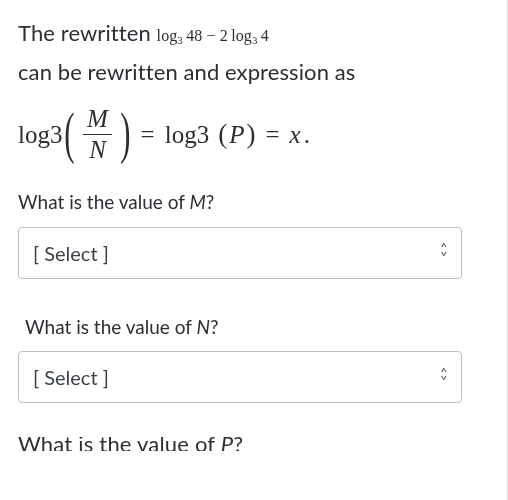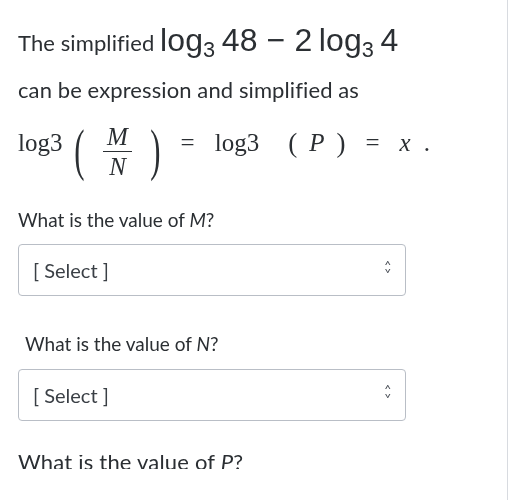--- a/index.html
+++ b/index.html
@@ -11,29 +11,29 @@
     color: #2b2f33;
     width: 508px;
     height: 500px;
     overflow: hidden;
     border-right: 1px solid #d8dbe0;
     background: #fff;
     line-height: 1.5;
   }
   .intro { margin: 0 0 6px 0; letter-spacing: 0.1px; }
   .math {
-    font-family: Liberation Sans, sans-serif;
-    font-size: 32px;
+    font-family: Liberation Serif, serif;
+    font-size: 16px;
   }
   .math .fn { font-style: normal; }
   .math .sub { font-size: 0.68em; vertical-align: -0.28em; font-style: normal; }
   .eqrow {
     display: flex;
-    align-items: flex-start;
-    gap: 12px;
+    align-items: center;
+    gap: 2px;
     margin: 18px 0 24px 0;
     font-family: Georgia, 'Times New Roman', Times, serif;
     font-size: 25px;
   }
   .eqrow .log { white-space: nowrap; }
   .eqrow .paren {
     font-size: 56px;
     line-height: 1;
     font-weight: 400;
     position: relative;
@@ -61,21 +61,21 @@
     font-size: 27px;
     position: relative;
     top: -1px;
   }
   .question { margin: 18px 0 10px 0; font-size: 19px; }
   .question .qvar { font-style: italic; }
   .select {
     display: flex;
     align-items: center;
     justify-content: space-between;
-    width: 388px;
+    width: 444px;
     max-width: 100%;
     border: 1px solid #b9bec6;
     border-radius: 4px;
     padding: 10px 14px;
     font-size: 20px;
     color: #3a3f45;
     cursor: pointer;
     background: #fff;
     gap: 40px;
   }
@@ -96,23 +96,23 @@
     overflow: hidden;
     position: relative;
   }
   .cutoff .inner { position: relative; top: -10px; text-decoration: underline; }
   .cutoff .qvar { font-style: italic; }
 </style>
 </head>
 <body>
 
 <p class="intro">
-  <span>The simplified </span><span class="math"><span class="fn">log</span><span class="sub">3</span> <span>48</span><span> − </span><span>2</span> <span class="fn">log</span><span class="sub">3</span> <span>4</span></span>
+  <span>The rewritten </span><span class="math"><span class="fn">log</span><span class="sub">3</span> <span>48</span><span> − </span><span>2</span> <span class="fn">log</span><span class="sub">3</span> <span>4</span></span>
 </p>
-<p class="intro">can be expression and simplified as</p>
+<p class="intro">can be rewritten and expression as</p>
 
 <div class="eqrow">
   <span class="log">
     <span>log</span><span class="sub">3</span>
   </span>
   <span class="paren">(</span>
   <span class="frac">
     <span class="num">M</span>
     <span class="den">N</span>
   </span>

